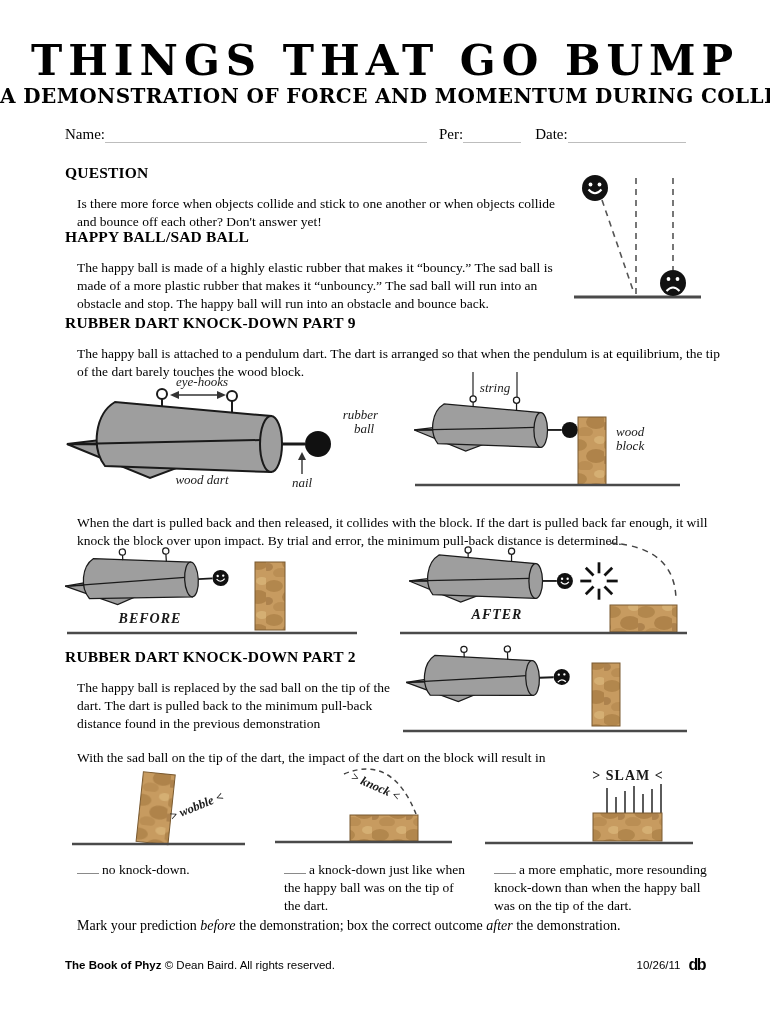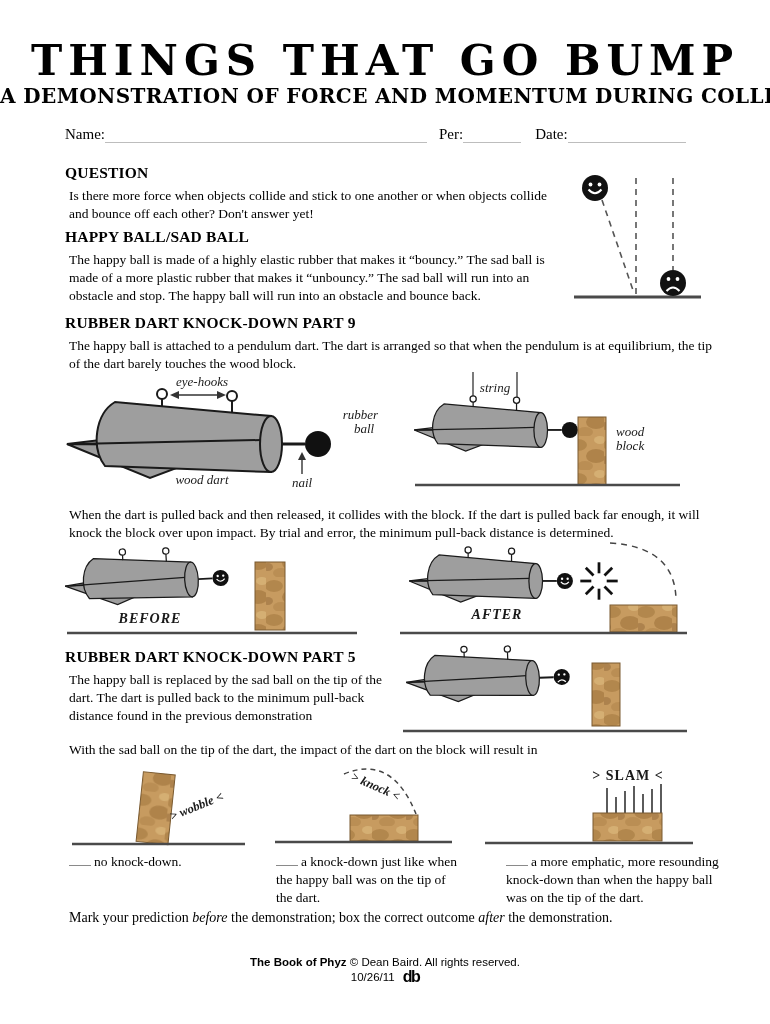--- a/index.html
+++ b/index.html
@@ -1,30 +1,30 @@
 <!DOCTYPE html>
 <html><head>
 <meta charset="utf-8">
 <style>
   html,body{margin:0;padding:0;background:#fff;}
   #page{position:relative;width:770px;height:1024px;background:#ffffff;overflow:hidden;
         font-family:"Liberation Serif",serif;color:#000000;}
   .abs{position:absolute;}
-  p{margin:4px;}
+  p{margin:12px;}
   .title{font:bold 42px "DejaVu Serif",serif;letter-spacing:6px;text-align:center;width:100%;white-space:nowrap;}
   .subtitle{font:bold 20px "DejaVu Serif",serif;letter-spacing:.4px;text-align:center;width:100%;white-space:nowrap;}
   .h{font:600 15.5px "Liberation Serif",serif;letter-spacing:.2px;}
   .b{font:13.5px/1.34 "Liberation Serif",serif;}
   .fieldrow{display:flex;align-items:flex-end;font:15px "Liberation Serif",serif;}
   .fill{border-bottom:1px solid #bdbdbd;display:inline-block;height:15px;}
   .blank{display:inline-block;width:22px;border-bottom:1px solid #8a8a8a;height:11px;margin-right:3px;}
   .opt{font:13.5px/1.34 "Liberation Serif",serif;}
   .pred{font:14px "Liberation Serif",serif;}
   .pred .it{font-style:italic;}
-  .foot{display:flex;justify-content:space-between;align-items:center;font:11.5px "Liberation Sans",sans-serif;flex-direction:column;}
+  .foot{display:flex;justify-content:space-between;align-items:center;font:11.5px "Liberation Sans",sans-serif;}
   .brand{font-weight:bold;}
   .dblogo{font:900 16px "Liberation Sans",sans-serif;letter-spacing:-1.5px;margin-left:8px;}
   .fright{display:flex;align-items:center;}
   
   .dlabel{font:italic 13px "Liberation Serif",serif;fill:#1a1a1a;}
   .dcap{font:italic 600 14px "Liberation Serif",serif;fill:#1a1a1a;letter-spacing:1px;}
   .fx{font:italic 600 12.5px "Liberation Serif",serif;fill:#1a1a1a;}
   .slam{font:600 14px "Liberation Serif",serif;fill:#1a1a1a;letter-spacing:1px;}
 </style>
 </head>
@@ -166,21 +166,21 @@
       <use href="#dart-base"></use>
       <use href="#ball-happy" transform="translate(253,58)"></use>
     </g>
     <use href="#burst" transform="translate(199,46) scale(1.1)"></use>
     <path d="M 210 8 Q 276 12 276 66" stroke="#444" stroke-width="1.5" fill="none" stroke-dasharray="6 5"></path>
     <rect x="210" y="70" width="67" height="27" fill="url(#wood)" stroke="#7a5a30" stroke-width="1"></rect>
     <text class="dcap" x="97" y="84" text-anchor="middle">AFTER</text>
     <line x1="0" y1="98" x2="287" y2="98" stroke="#4a4a4a" stroke-width="2.5"></line>
   </svg>
 
-  <div class="abs h" style="top:648px;left:65px;">RUBBER DART KNOCK-DOWN PART 5</div>
+  <div class="abs h" style="top:648px;left:65px;">RUBBER DART KNOCK-DOWN PART 2</div>
   <p class="abs b" style="top:667px;left:65px;width:340px;">The happy ball is replaced by the sad ball on the tip of the dart. The dart is pulled back to the minimum pull-back distance found in the previous demonstration</p>
 
   <svg class="abs" style="top:643px;left:400px;" width="290" height="95" viewBox="0 0 290 95">
     <g transform="translate(5,0) rotate(-2 100 40)">
       <g transform="scale(0.62)">
         <use href="#dart-base"></use>
         <use href="#ball-sad" transform="translate(253,58)"></use>
       </g>
     </g>
     <rect x="192" y="20" width="28" height="63" fill="url(#wood)" stroke="#7a5a30" stroke-width="1"></rect>
@@ -215,21 +215,21 @@
         <line x1="134" y1="39" x2="134" y2="55"></line>
       <line x1="143" y1="33" x2="143" y2="55"></line>
         <line x1="152" y1="28" x2="152" y2="55"></line>
       <line x1="161" y1="36" x2="161" y2="55"></line>
         <line x1="170" y1="31" x2="170" y2="55"></line>
       <line x1="179" y1="26" x2="179" y2="55"></line>
     </g>
     <rect x="111" y="55" width="69" height="28" fill="url(#wood)" stroke="#7a5a30" stroke-width="1"></rect>
     <line x1="3" y1="85" x2="211" y2="85" stroke="#4a4a4a" stroke-width="2.5"></line>
   </svg>
-  <p class="abs opt" style="top:849px;left:502px;width:224px;">
+  <p class="abs opt" style="top:849px;left:482px;width:224px;">
     <span class="blank"></span><span>a more emphatic, more resounding knock-down than when the happy ball was on the tip of the dart.</span>
   </p>
 
   <p class="abs pred" style="top:906px;left:65px;width:650px;">
     <span>Mark your prediction </span><span class="it">before</span><span> the demonstration; box the correct outcome </span><span class="it">after</span><span> the demonstration.</span>
   </p>
 
   <div class="abs foot" style="top:956px;left:65px;width:640px;">
     <span>
       <span class="brand">The Book of Phyz</span><span> © Dean Baird. All rights reserved.</span>

